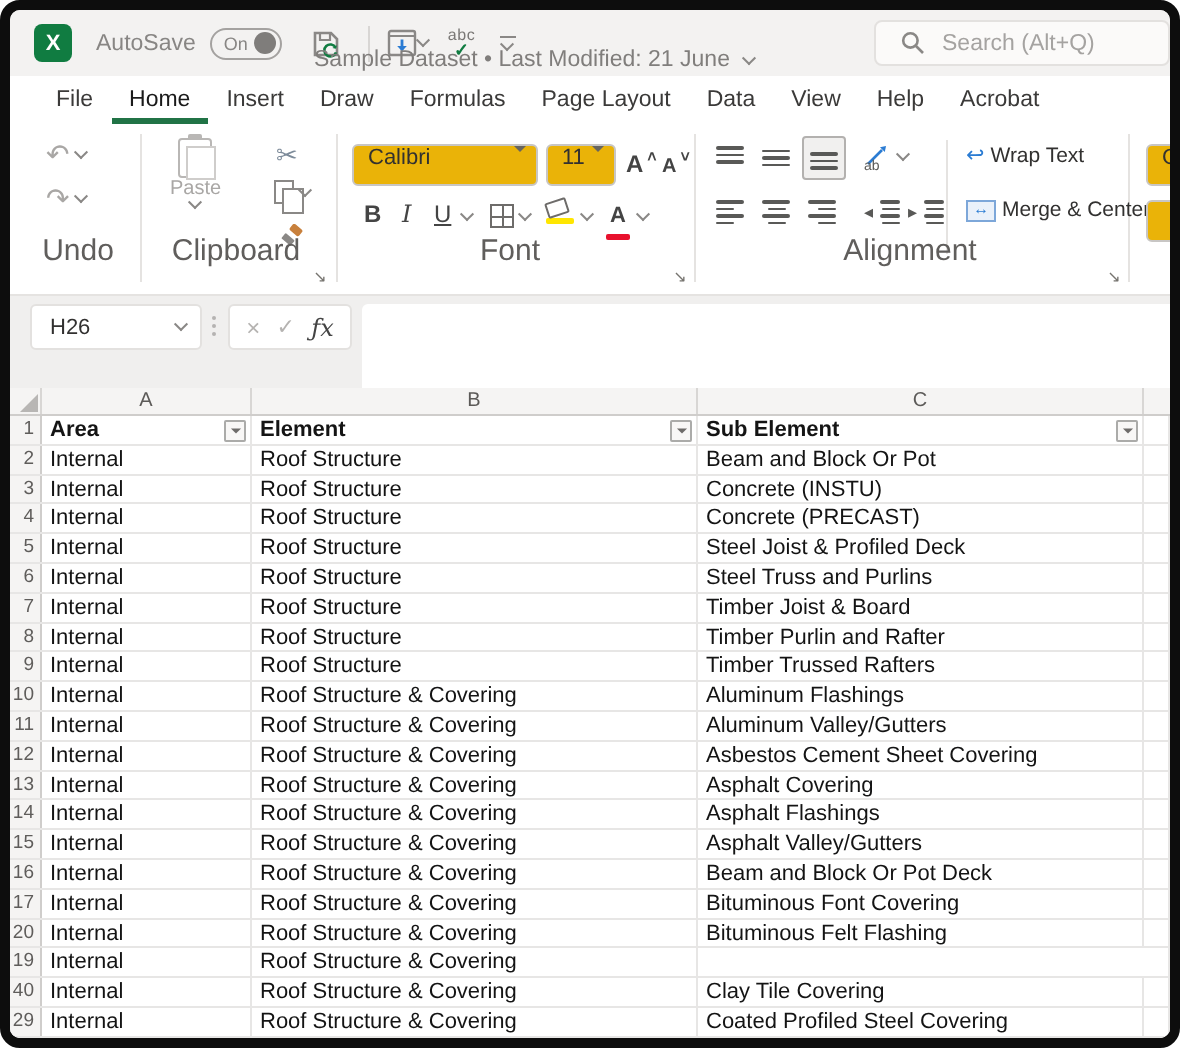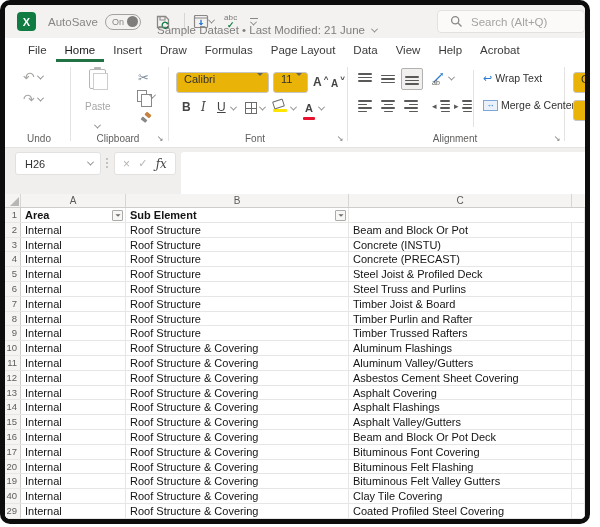--- a/index.html
+++ b/index.html
@@ -32,27 +32,27 @@
   .searchbox{position:absolute;right:0;top:5px;width:148px;height:23px;background:#fbfaf9;
     border:1px solid #e3e1df;border-radius:4px;display:flex;align-items:center;gap:8px;
     padding-left:12px;color:#a5a3a1;font-size:11.5px;}
   
   .rtabs{height:24px;background:#ffffff;display:flex;align-items:stretch;padding-left:14px;}
   .rtab{display:flex;align-items:center;padding:0 9px;font-size:11.5px;color:#3b3a39;cursor:default;}
   .rtab.active{font-weight:400;color:#1a1a1a;box-shadow:inset 0 -3px 0 #217346;}
   
   .ribbon{position:relative;height:86px;background:#ffffff;border-bottom:1px solid #e5e3e1;}
   .rdiv{position:absolute;top:5px;bottom:6px;width:1px;background:#e5e3e1;}
-  .glabel{position:absolute;bottom:3px;font-size:10px;color:#605e5c;text-align:center;}
+  .glabel{position:absolute;bottom:13px;font-size:15px;color:#605e5c;text-align:center;}
   .launcher{position:absolute;bottom:3px;width:10px;height:10px;color:#76746f;font-size:8px;line-height:10px;text-align:center;}
   .ghost{color:#a9a7a5;}
   .rbtn{position:absolute;display:flex;align-items:center;gap:3px;}
   .arrow-glyph{font-size:14px;line-height:1;}
   
-  .paste{position:absolute;display:flex;flex-direction:column;align-items:center;gap:12px;}
+  .paste{position:absolute;display:flex;flex-direction:column;align-items:center;gap:0;}
   .clipb{width:17px;height:20px;border:1.4px solid #b9b7b5;border-radius:2px;position:relative;background:#fff;}
   .clipb:before{content:"";position:absolute;left:3.5px;top:-3px;width:7px;height:3px;background:#b9b7b5;border-radius:1px;}
   .clipb:after{content:"";position:absolute;left:3px;top:3px;right:-3px;bottom:-2px;background:#fff;border:1px solid #cfcdcb;}
   .paste .p-lbl{font-size:10px;color:#a9a7a5;}
   .copy-ico{width:10px;height:12px;border:1.1px solid #8a8886;background:#fff;position:relative;}
   .copy-ico:before{content:"";position:absolute;left:2.5px;top:2.5px;width:9px;height:11px;border:1.1px solid #8a8886;background:#fff;}
   
   .combo{position:absolute;height:21px;border:1px solid #c8c6c4;border-radius:3px;background:#eab308;
     display:flex;justify-content:space-between;padding:0 5px 0 7px;font-size:11px;color:#323130;}
   .tri{width:0;height:0;border-left:3px solid transparent;border-right:3px solid transparent;border-top:3.5px solid #67655f;}
@@ -375,20 +375,26 @@
     </div>
 
     <div class="srow">
       <div class="rnum">1</div>
       <div class="scell hd w-a">
         <span>Area</span>
         <span class="fbtn">
             <span class="tri"></span>
           </span>
       </div>
+      <div class="scell hd w-b">
+        <span>Element</span>
+        <span class="fbtn">
+            <span class="tri"></span>
+          </span>
+      </div>
       <div class="scell hd w-c">
         <span>Sub Element</span>
         <span class="fbtn">
             <span class="tri"></span>
           </span>
       </div>
       <div class="scell w-d"></div>
     </div>
 
     <div>
@@ -508,21 +514,20 @@
           <div class="rnum">20</div>
           <div class="scell w-a">Internal</div>
           <div class="scell w-b">Roof Structure &amp; Covering</div>
           <div class="scell w-c">Bituminous Felt Flashing</div>
           <div class="scell w-d"></div>
         </div>
         <div class="srow">
           <div class="rnum">19</div>
           <div class="scell w-a">Internal</div>
           <div class="scell w-b">Roof Structure &amp; Covering</div>
-          <div class="scell w-c">Bituminous Felt Valley Gutters</div>
           <div class="scell w-d"></div>
         </div>
         <div class="srow">
           <div class="rnum">40</div>
           <div class="scell w-a">Internal</div>
           <div class="scell w-b">Roof Structure &amp; Covering</div>
           <div class="scell w-c">Clay Tile Covering</div>
           <div class="scell w-d"></div>
         </div>
         <div class="srow">

